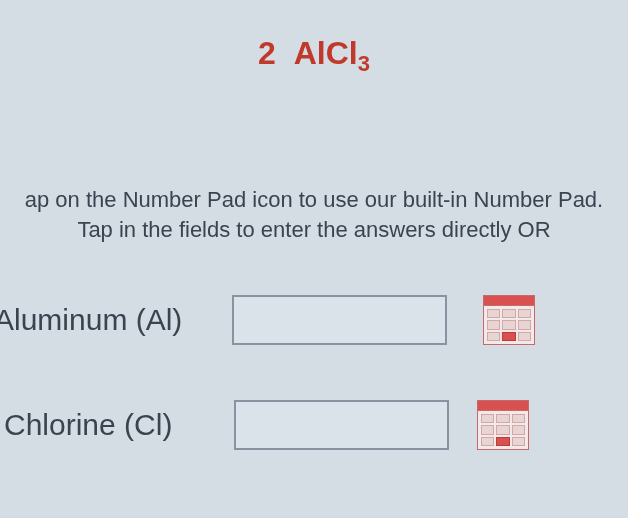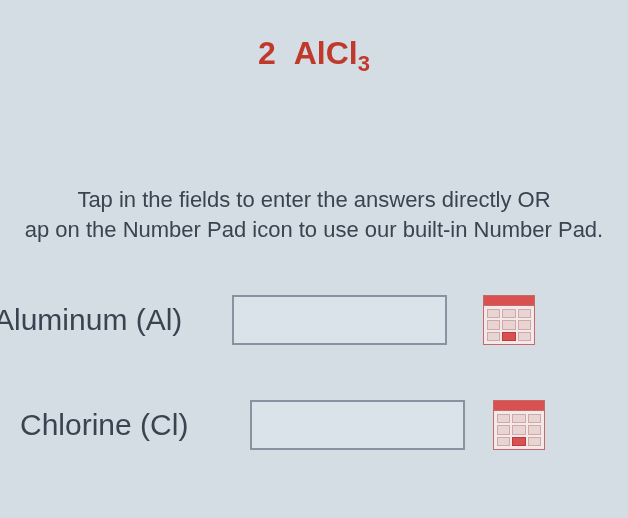--- a/index.html
+++ b/index.html
@@ -48,21 +48,21 @@
   .row1 { top: 295px; gap: 8px; }
   .row2 { top: 400px; }
   .label {
     font-size: 30px;
     color: #3a4450;
     width: 220px;
     text-align: left;
     padding-left: 0;
   }
   .row1 .label { margin-left: -6px; }
-  .row2 .label { margin-left: 20px; }
+  .row2 .label { margin-left: 4px; }
   .field {
     width: 215px;
     height: 50px;
     border: 2px solid #8892a0;
     background: #dae2ea;
     margin-left: 10px;
     font-size: 24px;
     padding: 4px 8px;
     color: #3a4450;
   }
@@ -100,22 +100,22 @@
 </style>
 </head>
 <body>
 
 <div class="formula">
   <span>2</span>
   <span>&nbsp;</span><span>Al</span><span>Cl</span><sub>3</sub>
 </div>
 
 <div class="instructions">
+  <div>ap on the Number Pad icon to use our built-in Number Pad.</div>
   <div>Tap in the fields to enter the answers directly OR</div>
-  <div>ap on the Number Pad icon to use our built-in Number Pad.</div>
 </div>
 
 <div class="row row1">
   <div class="label">Aluminum (Al)</div>
   <input class="field" type="text" value="" style="">
   <div class="numpad-icon">
     <div class="numpad-top"></div>
     <div class="numpad-grid">
       <div class="numpad-key"></div>
         <div class="numpad-key"></div>

